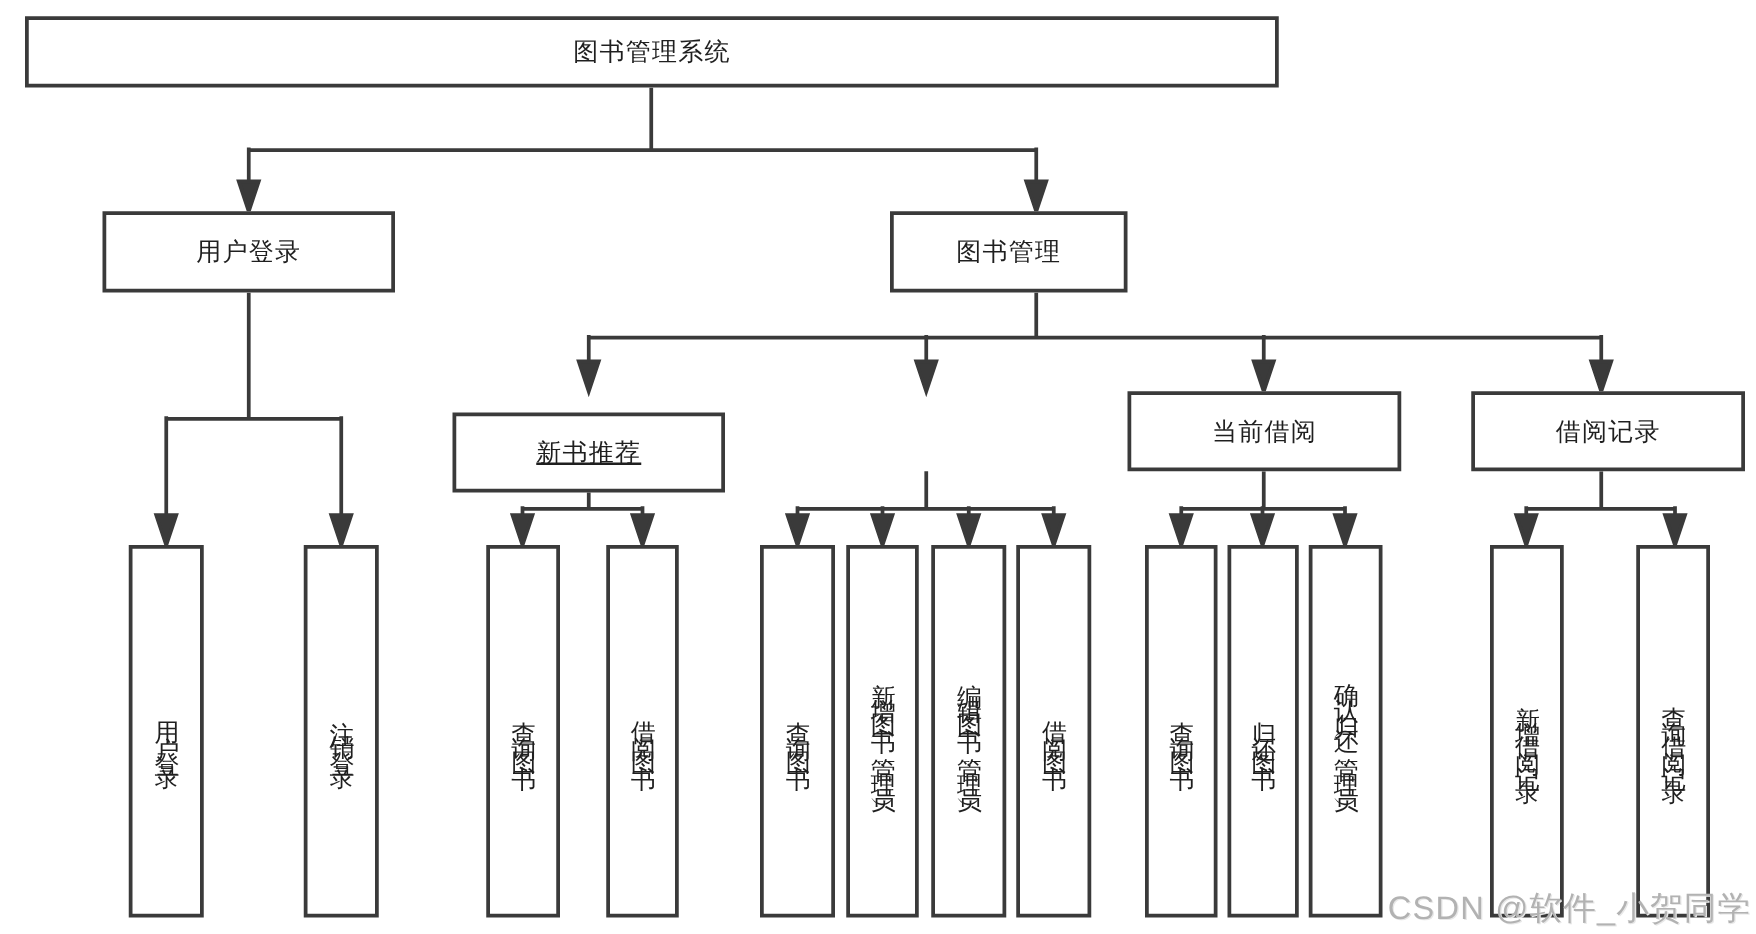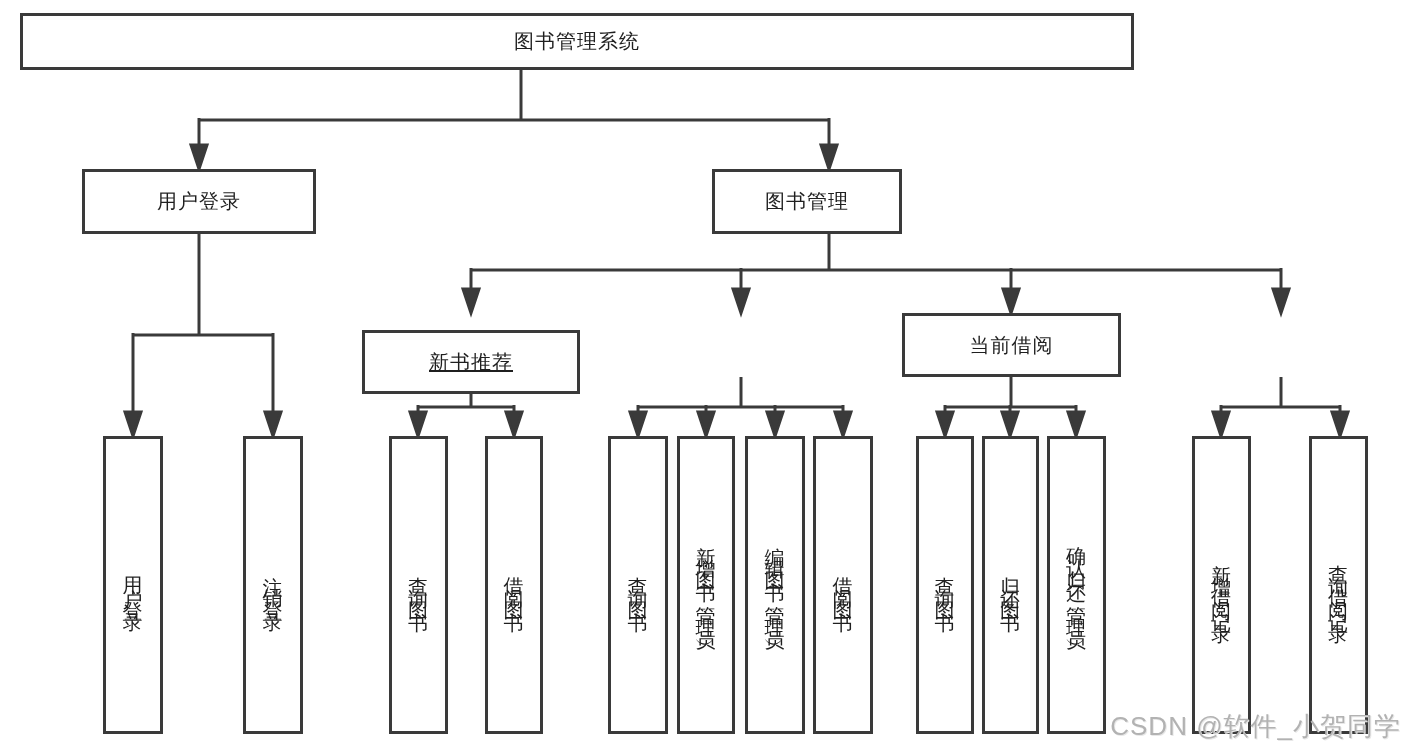--- a/index.html
+++ b/index.html
@@ -109,27 +109,28 @@
     <polygon points="1068,412 1084,412 1076,436"></polygon>
 
     <line x1="1281" y1="377" x2="1281" y2="407"></line>
     <line x1="1221" y1="407" x2="1340" y2="407"></line>
     <line x1="1221" y1="405" x2="1221" y2="413"></line>
     <polygon points="1213,412 1229,412 1221,436"></polygon>
     <line x1="1340" y1="405" x2="1340" y2="413"></line>
     <polygon points="1332,412 1348,412 1340,436"></polygon>
   </svg>
 
-  <div class="box hbox" style="left:20px;top:13px;width:1114px;height:57px;">图书管理系统</div>
+  <div class="box hbox" style="left:20px;top:13px;width:1003px;height:57px;">图书管理系统</div>
 
   <div class="box hbox" style="left:82px;top:169px;width:234px;height:65px;">用户登录</div>
   <div class="box hbox" style="left:712px;top:169px;width:190px;height:65px;">图书管理</div>
 
   <div class="box hbox" style="left:362px;top:330px;width:218px;height:64px;text-decoration:underline;">新书推荐</div>
   <div class="box hbox" style="left:902px;top:313px;width:219px;height:64px;">当前借阅</div>
+  <div class="box hbox" style="left:1177px;top:313px;width:219px;height:64px;">借阅记录</div>
 
   <div class="box vbox" style="left:103px;top:436px;width:60px;height:298px;">
     <span>用户登录</span>
   </div>
   <div class="box vbox" style="left:243px;top:436px;width:60px;height:298px;">
     <span>注销登录</span>
   </div>
 
   <div class="box vbox" style="left:389px;top:436px;width:59px;height:298px;">
     <span>查询图书</span>

